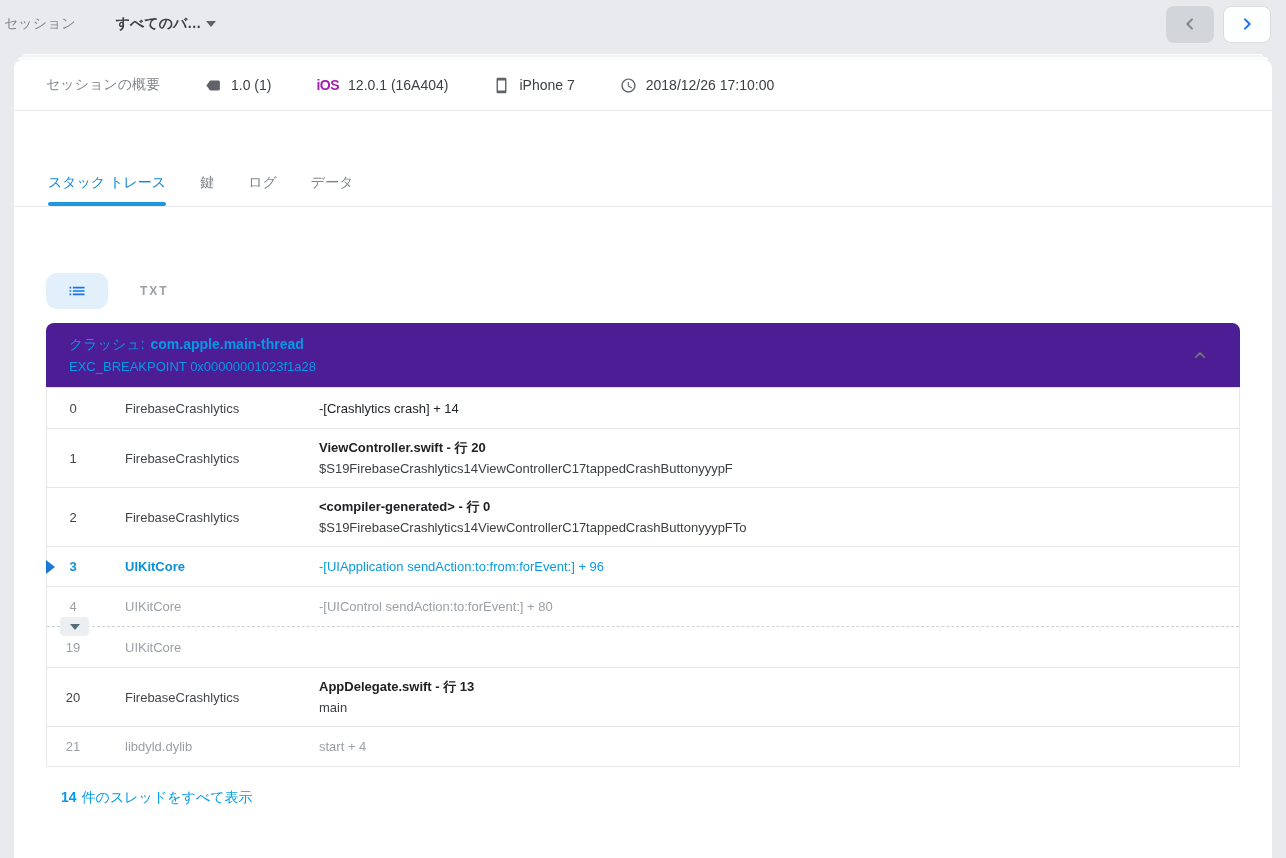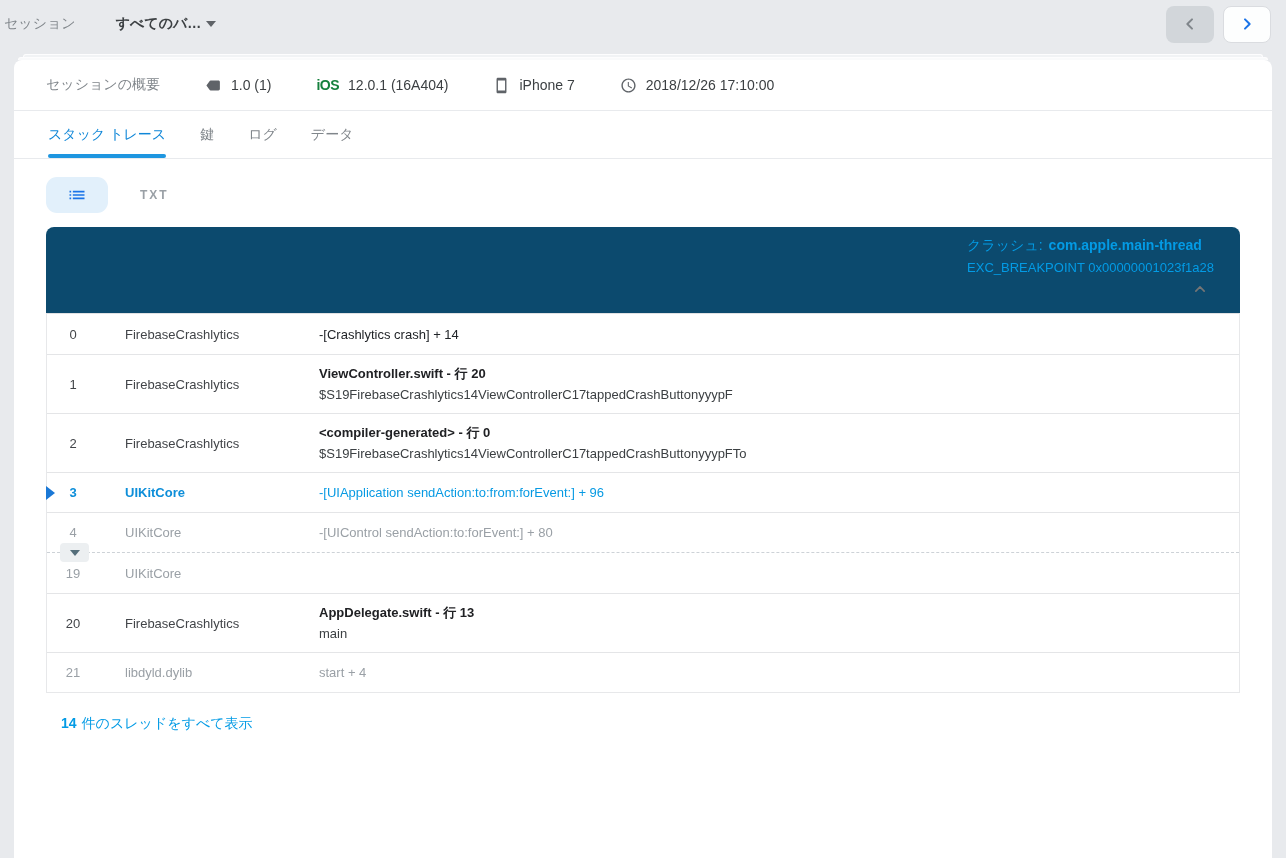--- a/index.html
+++ b/index.html
@@ -35,34 +35,34 @@
   .nav-btn.prev { background:#d2d6da; border:none; margin-right:9px; }
   .nav-btn svg { display:block; }
 
   
   .card-stack { flex:1; margin:6px 14px 0 14px; display:flex; flex-direction:column; min-height:0; }
   .stack-layer { flex:0 0 auto; background:#f7f8f9; border:1px solid #fdfdfe; border-bottom:none; }
   .stack-layer.layer-2 { height:3px; margin:0 9px; border-radius:4px 4px 0 0; background:#f1f3f5; }
   .stack-layer.layer-1 { height:3px; margin:0 4px; border-radius:4px 4px 0 0; background:#f9fafb; }
   .card {
     flex:1; background:#ffffff; border-radius:8px 8px 0 0;
-    display:flex; flex-direction:column; min-height:0;
+    display:flex; flex-direction:column; min-height:0;gap:48px;
   }
 
   
   .overview {
     height:51px; flex:0 0 auto;
     display:flex; align-items:center;
     padding:0 32px; gap:45px;
     border-bottom:1px solid #e8eaed;
   }
   .overview-title { color:#80868b; font-size:14px; }
   .badge { display:flex; align-items:center; gap:9px; font-size:14px; color:#3c4043; }
   .badge svg { display:block; }
-  .ios-logo { font-weight:700; font-size:14px; letter-spacing:-0.5px; color:#15803d; }
+  .ios-logo { font-weight:700; font-size:14px; letter-spacing:-0.5px; color:#a21caf; }
 
   
   .tabs {
     height:48px; flex:0 0 auto;
     display:flex; align-items:stretch;
     padding:0 34px; gap:34px;
     border-bottom:1px solid #e8eaed;
   }
   .tab {
     position:relative; display:flex; align-items:center;
@@ -86,25 +86,24 @@
   }
   .txt-view-btn {
     margin-left:32px; background:none; border:none; cursor:pointer;
     font-family:inherit; font-size:12px; font-weight:700;
     letter-spacing:2px; color:#9aa0a6;
   }
 
   
   .crash-panel { margin-top:14px; }
   .crash-header {
-    background:#0c4a6e; border-radius:8px 8px 0 0;
+    background:#4c1d95; border-radius:8px 8px 0 0;
     min-height:64px;
-    display:flex; align-items:flex-end; justify-content:space-between;
+    display:flex; align-items:center; justify-content:space-between;
     padding:10px 26px 10px 23px;
-    flex-direction:column;
   }
   .crash-lines { display:flex; flex-direction:column; gap:5px; }
   .crash-line1 { font-size:14px; color:#039be5; }
   .crash-line1 .crash-thread { font-weight:700; margin-left:6px; }
   .crash-line2 { font-size:13px; color:#039be5; }
   .collapse-btn { background:none; border:none; cursor:pointer; color:#757575; padding:4px; }
   .collapse-btn svg { display:block; }
 
   .frame-table {
     border:1px solid #e7e8ea; border-top:1px solid #e0e1e3;

